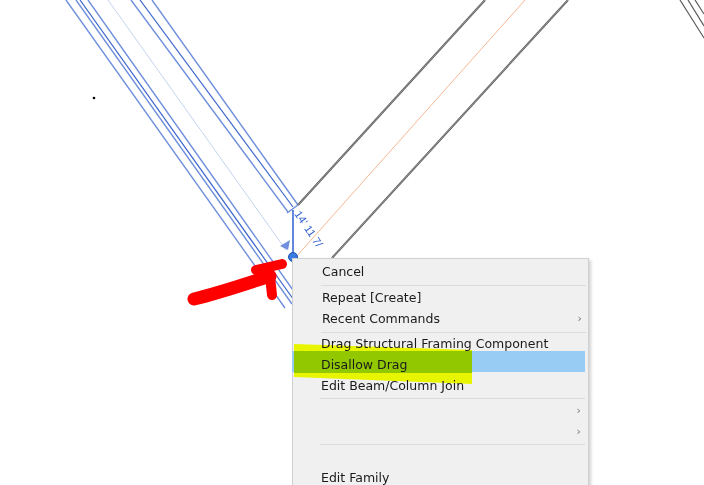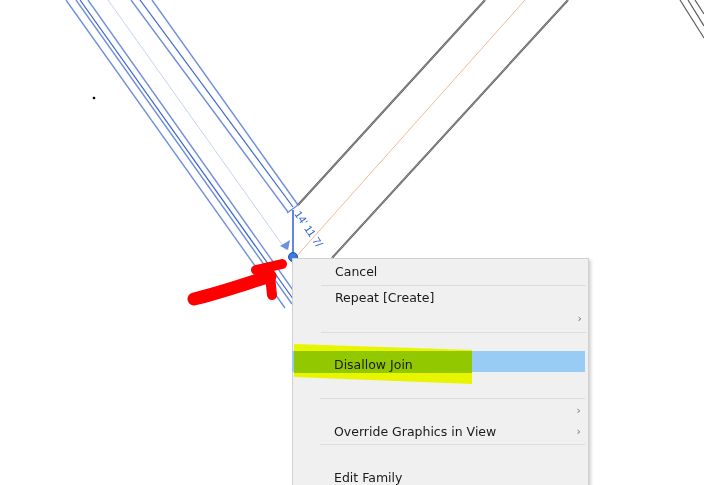--- a/index.html
+++ b/index.html
@@ -1,20 +1,20 @@
 <!DOCTYPE html>
 <html><head>
 <meta charset="utf-8">
 <style>
   html, body { margin:0; padding:0; }
   body { width:704px; height:485px; position:relative; overflow:hidden; background:#ffffff; font-family:"DejaVu Sans","Liberation Sans",sans-serif; }
   #canvas { position:absolute; left:0; top:0; width:704px; height:485px; }
   .menu { position:absolute; left:292px; top:258px; width:295px; height:240px; background:#f0f0f0; border:1px solid #d0d0d0; box-shadow:2px 2px 3px rgba(0,0,0,0.18); }
   .mi { position:absolute; left:0; right:0; height:21px; font-size:12.5px; color:#1a1a1a; line-height:21px; }
-  .mi .label { position:absolute; left:42px; white-space:nowrap; }
+  .mi .label { position:absolute; left:29px; white-space:nowrap; }
   .mi .chev { position:absolute; right:6px; top:0; font-size:11px; color:#777; }
   .sep { position:absolute; left:28px; right:2px; height:1px; background:#dcdcdc; }
   .hl-blue { position:absolute; left:292px; top:351px; width:293px; height:21px; background:#99ccf5; }
 </style>
 </head>
 <body>
 
 <svg id="canvas" width="704" height="485" viewBox="0 0 704 485">
 
   <g stroke="#6f8fdc" fill="none">
@@ -61,40 +61,46 @@
 
 <div class="menu">
   <div class="mi" style="top:2px">
     <span class="label">Cancel</span>
   </div>
   <div class="sep" style="top:26px"></div>
   <div class="mi" style="top:28px">
     <span class="label">Repeat [Create]</span>
   </div>
   <div class="mi" style="top:49px">
+    <span class="label">Recent Commands</span>
     <span class="chev">›</span>
   </div>
   <div class="sep" style="top:73px"></div>
 </div>
 
 <div class="hl-blue"></div>
 <svg style="position:absolute;left:292px;top:340px" width="200" height="45">
   <polygon points="2,4 180,10 180,44 2,37" fill="#e8f500"></polygon>
   <polygon points="2,11 180,11 180,33 2,33" fill="#92c800"></polygon>
 </svg>
 
 <div style="position:absolute;left:292px;top:258px;width:295px;height:240px;pointer-events:none;">
+  <div class="mi" style="top:75px">
+    <span class="label">Drag Structural Framing Component</span>
+  </div>
   <div class="mi" style="top:96px">
-    <span class="label">Disallow Join</span>
+    <span class="label">Disallow Drag</span>
+  </div>
+  <div class="mi" style="top:117px">
+    <span class="label">Edit Beam/Column Join</span>
   </div>
   <div class="sep" style="top:140px"></div>
   <div class="mi" style="top:142px">
     <span class="chev">›</span>
   </div>
   <div class="mi" style="top:163px">
-    <span class="label">Override Graphics in View</span>
     <span class="chev">›</span>
   </div>
   <div class="sep" style="top:186px"></div>
   <div class="mi" style="top:209px">
     <span class="label">Edit Family</span>
   </div>
 </div>
 
 </body></html>

